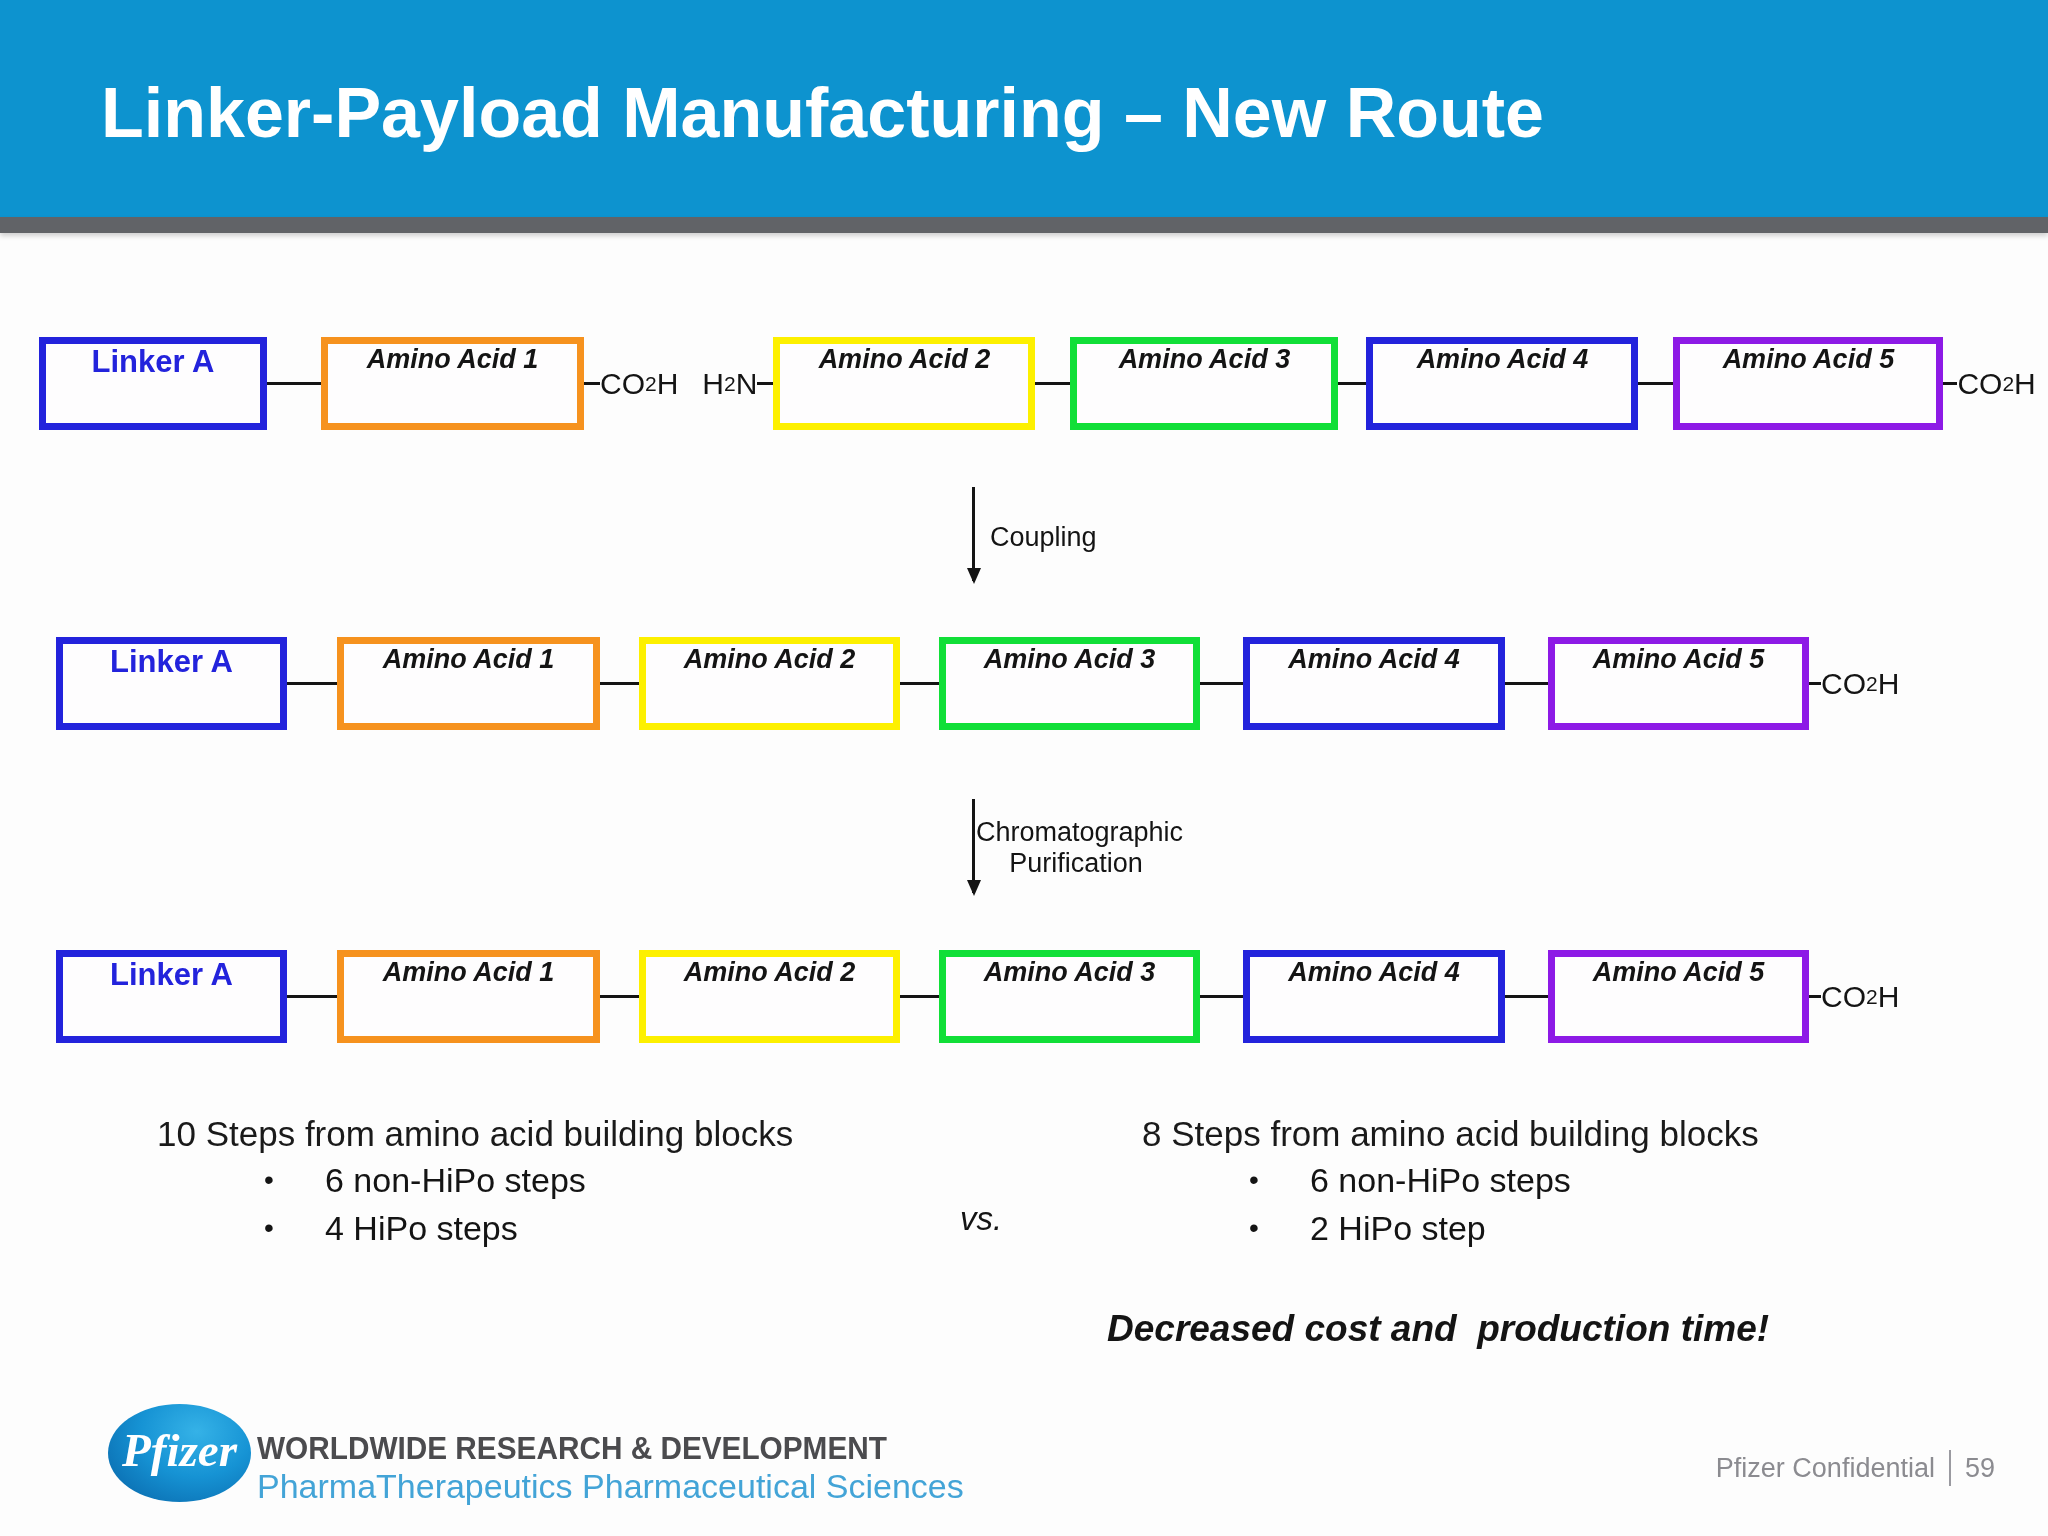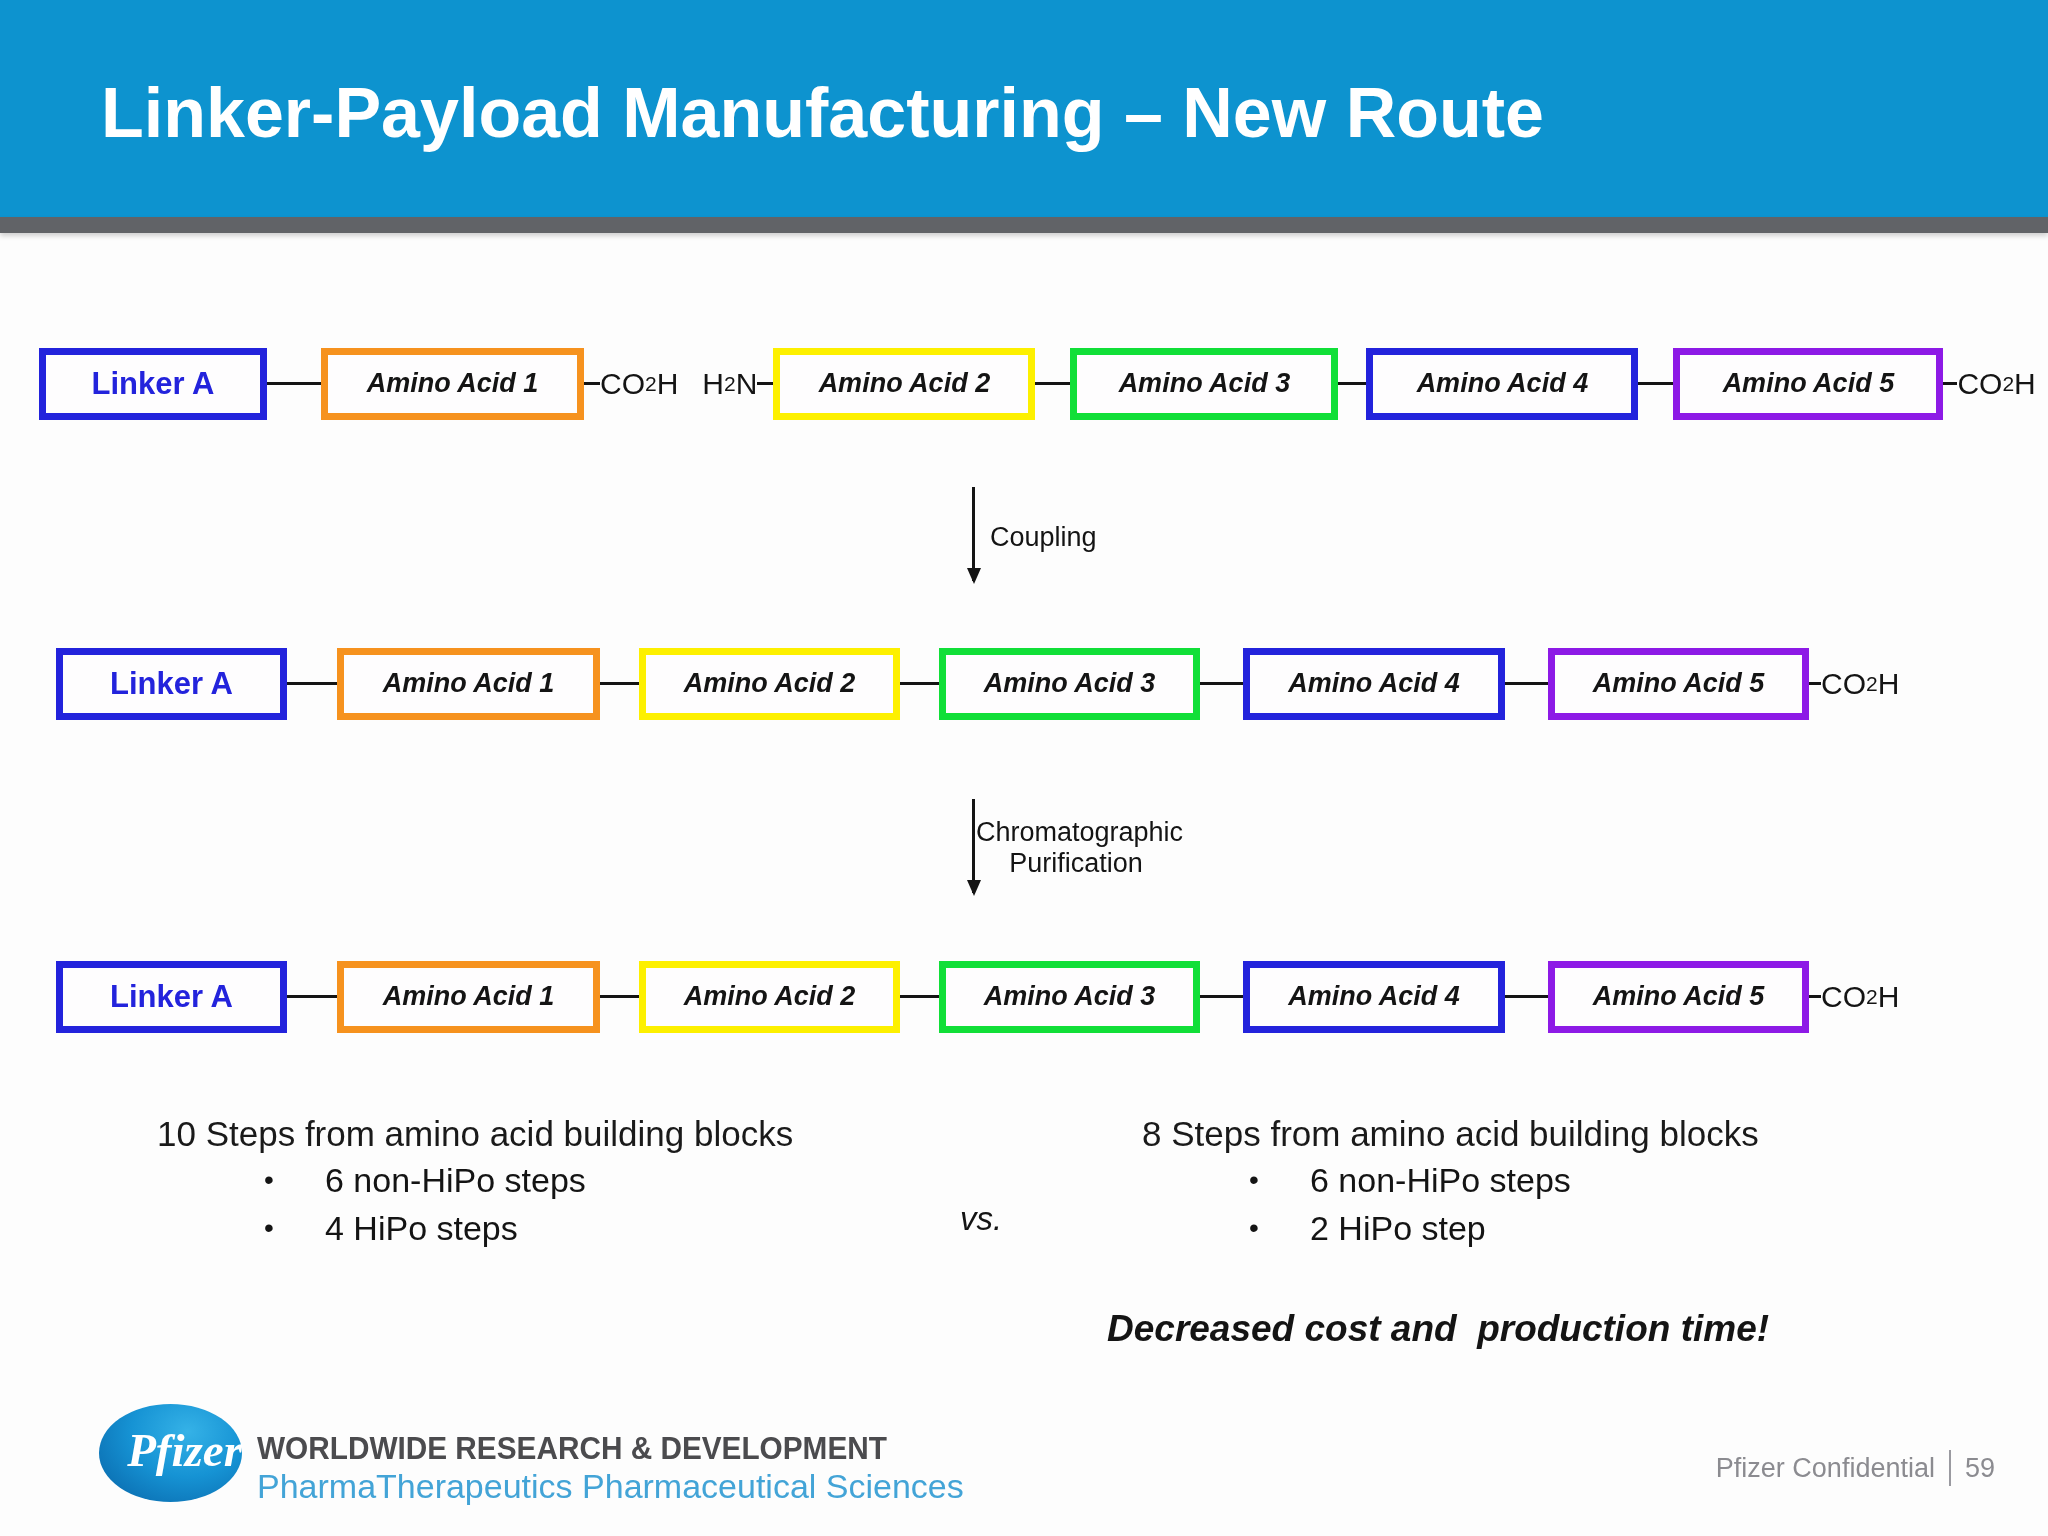--- a/index.html
+++ b/index.html
@@ -9,22 +9,22 @@
     font-family:"Liberation Sans","DejaVu Sans",sans-serif;
     color:#141414;
   }
   
   .header { position:absolute; left:0; top:0; width:2048px; height:217px; background:#0d93cf; }
   .title  { position:absolute; left:90px; top:62px; margin:11px; font-size:70px; font-weight:bold; color:#ffffff; letter-spacing:0; white-space:nowrap; }
   .header-strip { position:absolute; left:0; top:217px; width:2048px; height:16px; background:#616367; box-shadow:0 3px 5px rgba(0,0,0,0.18); }
 
   
   .chain-row { position:absolute; display:flex; align-items:center; height:93px; }
-  .chain-box { height:72px; box-sizing:border-box; border:7px solid #000; background:#fefdfe;
-               display:flex; align-items:center; justify-content:center; flex:0 0 auto; }
+  .chain-box { height:93px; box-sizing:border-box; border:7px solid #000; background:#fefdfe;
+               display:flex; align-items:flex-start; justify-content:center; flex:0 0 auto; }
   .aa-label     { font-size:27px; font-weight:bold; font-style:italic; color:#141414; white-space:nowrap; }
   .linker-label { font-size:31px; font-weight:bold; color:#2323dc; white-space:nowrap; }
   .bond   { height:3px; background:#141414; flex:0 0 auto; }
   .spacer { height:1px; flex:0 0 auto; }
   .chem { display:flex; align-items:center; height:93px; font-size:30px; color:#141414; white-space:nowrap; flex:0 0 auto; }
   .chem sub { font-size:0.7em; line-height:0; }
 
   
   .arrow-line { position:absolute; width:3px; background:#141414; }
   .arrow-line::after {
@@ -36,23 +36,23 @@
   
   .cmp-block { position:absolute; }
   .cmp-heading { font-size:35px; line-height:44px; color:#1a1a1a; white-space:nowrap; }
   .bullet-row { display:flex; align-items:center; height:48px; }
   .bullet-dot { margin-left:104px; width:16px; text-align:center; font-size:28px; }
   .bullet-text { margin-left:48px; font-size:34px; white-space:nowrap; }
   .vs { position:absolute; left:960px; top:1200px; font-size:33px; font-style:italic; }
   .conclusion { position:absolute; left:1067px; top:1308px; font-size:37px; font-weight:bold; font-style:italic; white-space:pre-wrap;margin-left:40px; }
 
   
-  .pfizer-logo { position:absolute; left:99px; top:1404px; width:143px; height:98px; border-radius:50%;
+  .pfizer-logo { position:absolute; left:108px; top:1404px; width:143px; height:98px; border-radius:50%;
     background: radial-gradient(ellipse at 62% 28%, #35b2e7 0%, #1693d4 45%, #0b6fb2 85%, #0a66a7 100%);
-    display:flex; align-items:center; justify-content:flex-end; }
+    display:flex; align-items:center; justify-content:center; }
   .pfizer-logo span { color:#ffffff; font-family:"Liberation Serif","DejaVu Serif",serif; font-style:italic; font-weight:bold; font-size:47px; transform:translateY(-3px); }
   .org1 { position:absolute; left:257px; top:1431px; font-size:31px; font-weight:bold; color:#4b4b4e; transform:scaleX(0.96); transform-origin:left center; white-space:nowrap; }
   .org2 { position:absolute; left:257px; top:1467px; font-size:34px; color:#43a4d7; white-space:nowrap; }
   .footer-right { position:absolute; left:1650px; top:1450px; width:345px; display:flex; align-items:center; justify-content:flex-end; font-size:27px; color:#8b8b90; }
   .footer-sep { display:inline-block; width:2px; height:36px; background:#9a9aa0; margin:0 14px; }
 </style>
 </head>
 <body>
 
 <div class="slide">

